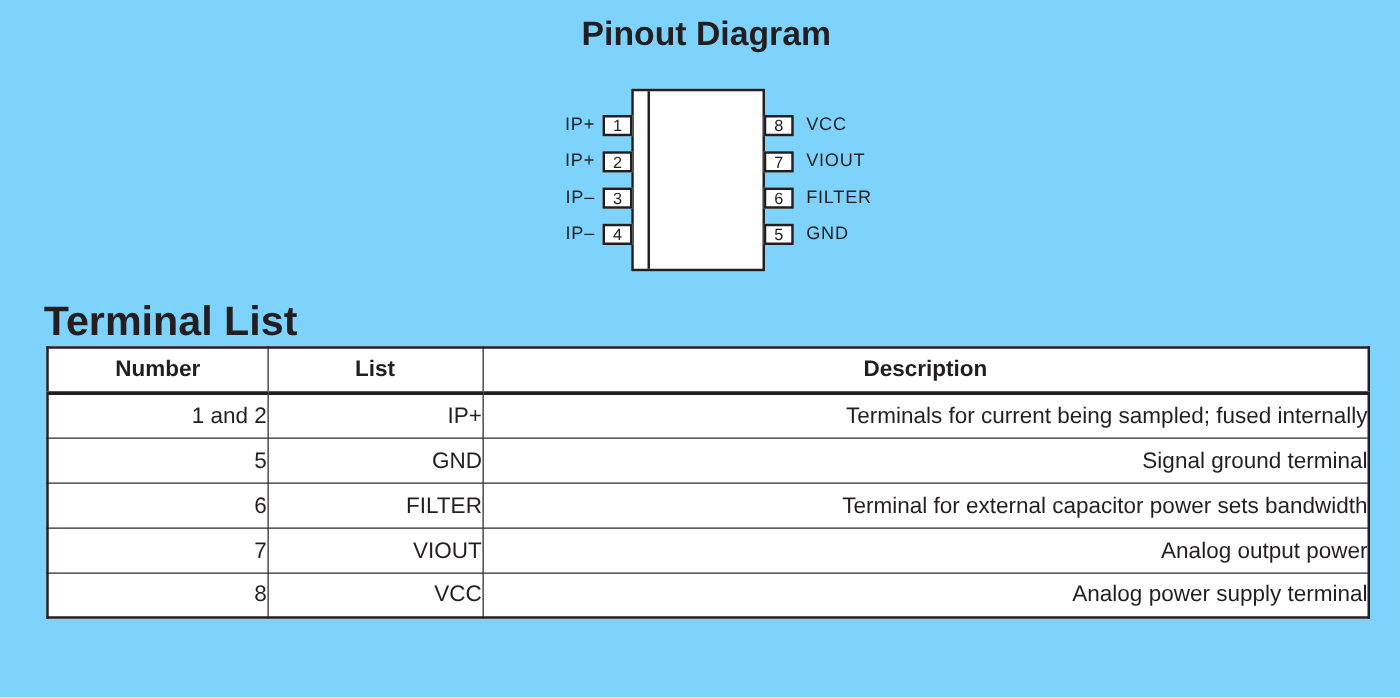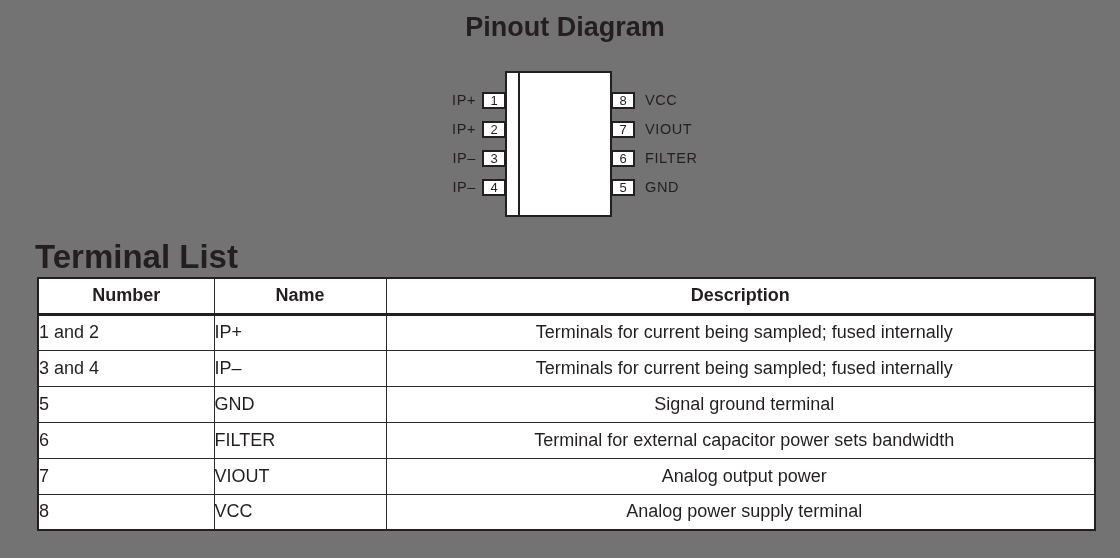--- a/index.html
+++ b/index.html
@@ -5,21 +5,21 @@
   * { margin: 0; padding: 0; box-sizing: border-box; }
   html, body { background: #ffffff; }
   body {
     font-family: "Liberation Sans", sans-serif;
     color: #1a1a1a;
   }
   .page {
     position: relative;
     width: 1120px;
     height: 558px;
-    background: #737373;
+    background: #7dd3fc;
     overflow: hidden;
   }
 
   
   .pinout-title {
     position: absolute;
     top: 12px;
     left: 10px;
     width: 1110px;
     text-align: center;
@@ -96,22 +96,22 @@
     height: 36px;
     overflow: hidden;
     white-space: nowrap;
     margin-top: 44px;
   }
   table.terminal-table th {
     font-weight: 700;
     text-align: center;
     border-bottom: 3px solid #231f20;
   }
-  td.c-num, td.c-name { text-align: left; }
-  td.c-desc { text-align: center; padding-left: 8px; }
+  td.c-num, td.c-name { text-align: right; }
+  td.c-desc { text-align: right; padding-left: 8px; }
 </style>
 </head>
 <body>
 
 <div class="page">
 
   <div class="pinout-title">Pinout Diagram</div>
 
   <div class="ic-body">
     <div class="ic-inner-line"></div>
@@ -139,33 +139,28 @@
 
   <table class="terminal-table">
     <colgroup>
       <col style="width:176px">
       <col style="width:172px">
       <col style="width:709px">
     </colgroup>
     <thead>
       <tr>
         <th>Number</th>
-        <th>Name</th>
+        <th>List</th>
         <th>Description</th>
       </tr>
     </thead>
     <tbody>
       <tr>
         <td class="c-num">1 and 2</td>
         <td class="c-name">IP+</td>
-        <td class="c-desc">Terminals for current being sampled; fused internally</td>
-      </tr>
-      <tr>
-        <td class="c-num">3 and 4</td>
-        <td class="c-name">IP–</td>
         <td class="c-desc">Terminals for current being sampled; fused internally</td>
       </tr>
       <tr>
         <td class="c-num">5</td>
         <td class="c-name">GND</td>
         <td class="c-desc">Signal ground terminal</td>
       </tr>
       <tr>
         <td class="c-num">6</td>
         <td class="c-name">FILTER</td>

